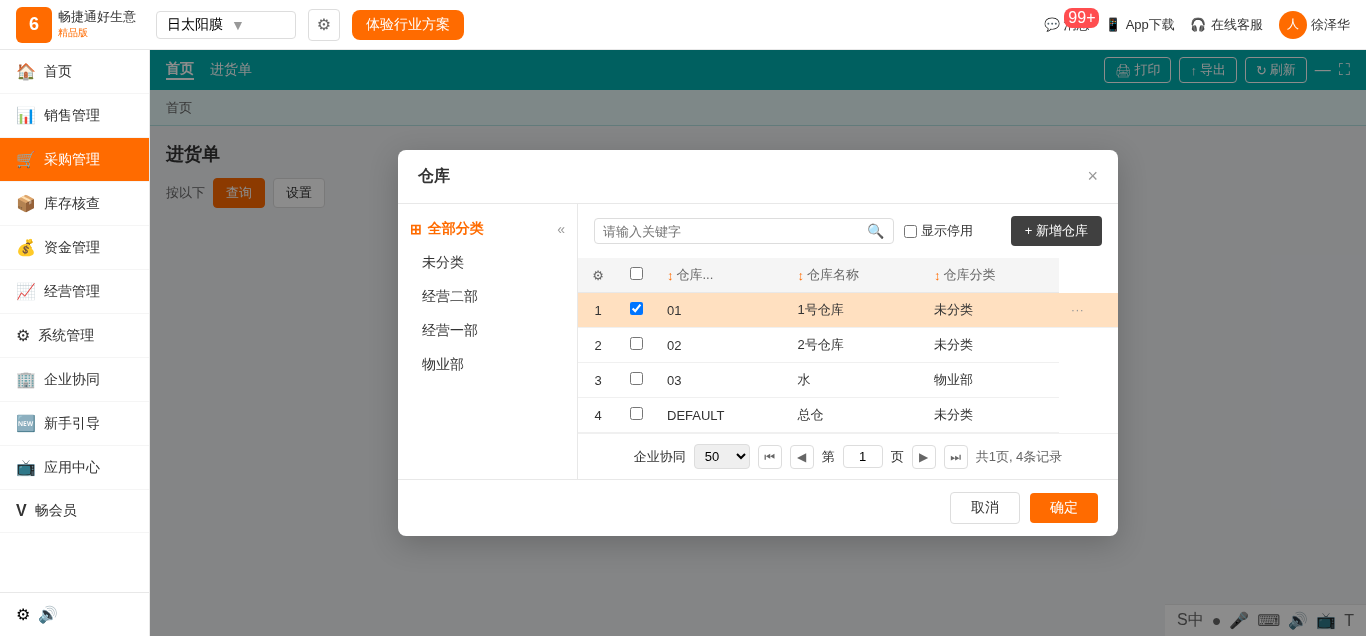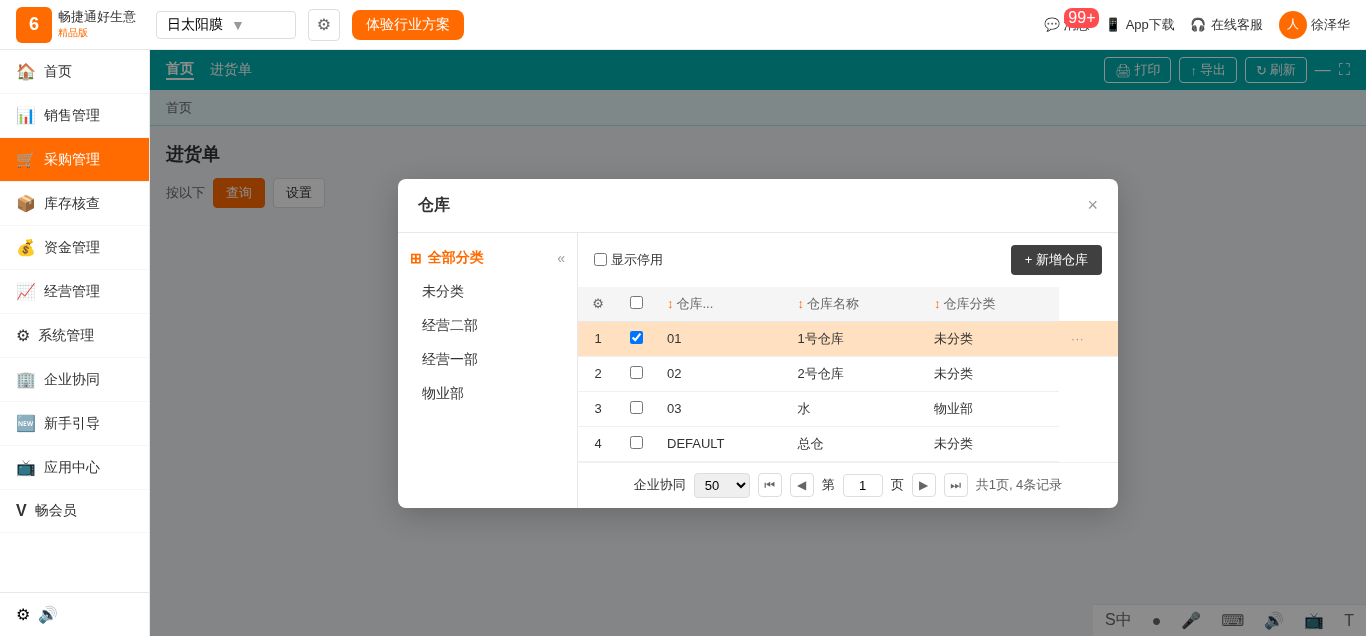--- a/index.html
+++ b/index.html
@@ -255,21 +255,21 @@
     .btn-confirm {
       background: #ff6b00; color: white;
       border: none; border-radius: 4px;
       padding: 6px 20px; cursor: pointer; font-size: 14px;
     }
 
     
     .bottom-bar {
       position: absolute; bottom: 0; right: 0;
       height: 32px; display: flex; align-items: center;
-      padding: 0 12px; gap: 20px;
+      padding: 0 12px; gap: 8px;
       background: white; border-top: 1px solid #e8e8e8;
     }
     .bottom-icon { font-size: 16px; cursor: pointer; color: #666; }
 
     
     .teal-bar {
       background: #00b0b0;
       height: 40px;
       display: flex; align-items: center; justify-content: space-between;
       padding: 0 16px;
@@ -434,20 +434,24 @@
             </div>
             <div class="cat-item">未分类</div>
             <div class="cat-item">经营二部</div>
             <div class="cat-item">经营一部</div>
             <div class="cat-item">物业部</div>
           </div>
 
           <div class="table-panel">
 
             <div class="table-toolbar">
+              <div class="search-input-wrap">
+                <input type="text" placeholder="请输入关键字" style="">
+                <span class="search-icon">🔍</span>
+              </div>
               <label class="show-disabled">
                 <input type="checkbox" style="">
                 <span>显示停用</span>
               </label>
               <button class="add-warehouse-btn">+ 新增仓库</button>
             </div>
 
             <div style="overflow-x:auto; flex:1;">
               <table class="data-table">
                 <thead>
@@ -522,20 +526,24 @@
               <span>第</span>
               <input type="text" class="page-input" value="1" style="">
               <span>页</span>
               <button class="page-nav-btn">▶</button>
               <button class="page-nav-btn">⏭</button>
               <span class="page-total">共1页, 4条记录</span>
             </div>
           </div>
         </div>
 
+        <div class="modal-footer">
+          <button class="btn-cancel">取消</button>
+          <button class="btn-confirm">确定</button>
+        </div>
       </div>
     </div>
   </div>
 </div>
 
 <div class="bottom-bar">
   <span class="bottom-icon">S中</span>
   <span class="bottom-icon">●</span>
   <span class="bottom-icon">🎤</span>
   <span class="bottom-icon">⌨</span>

